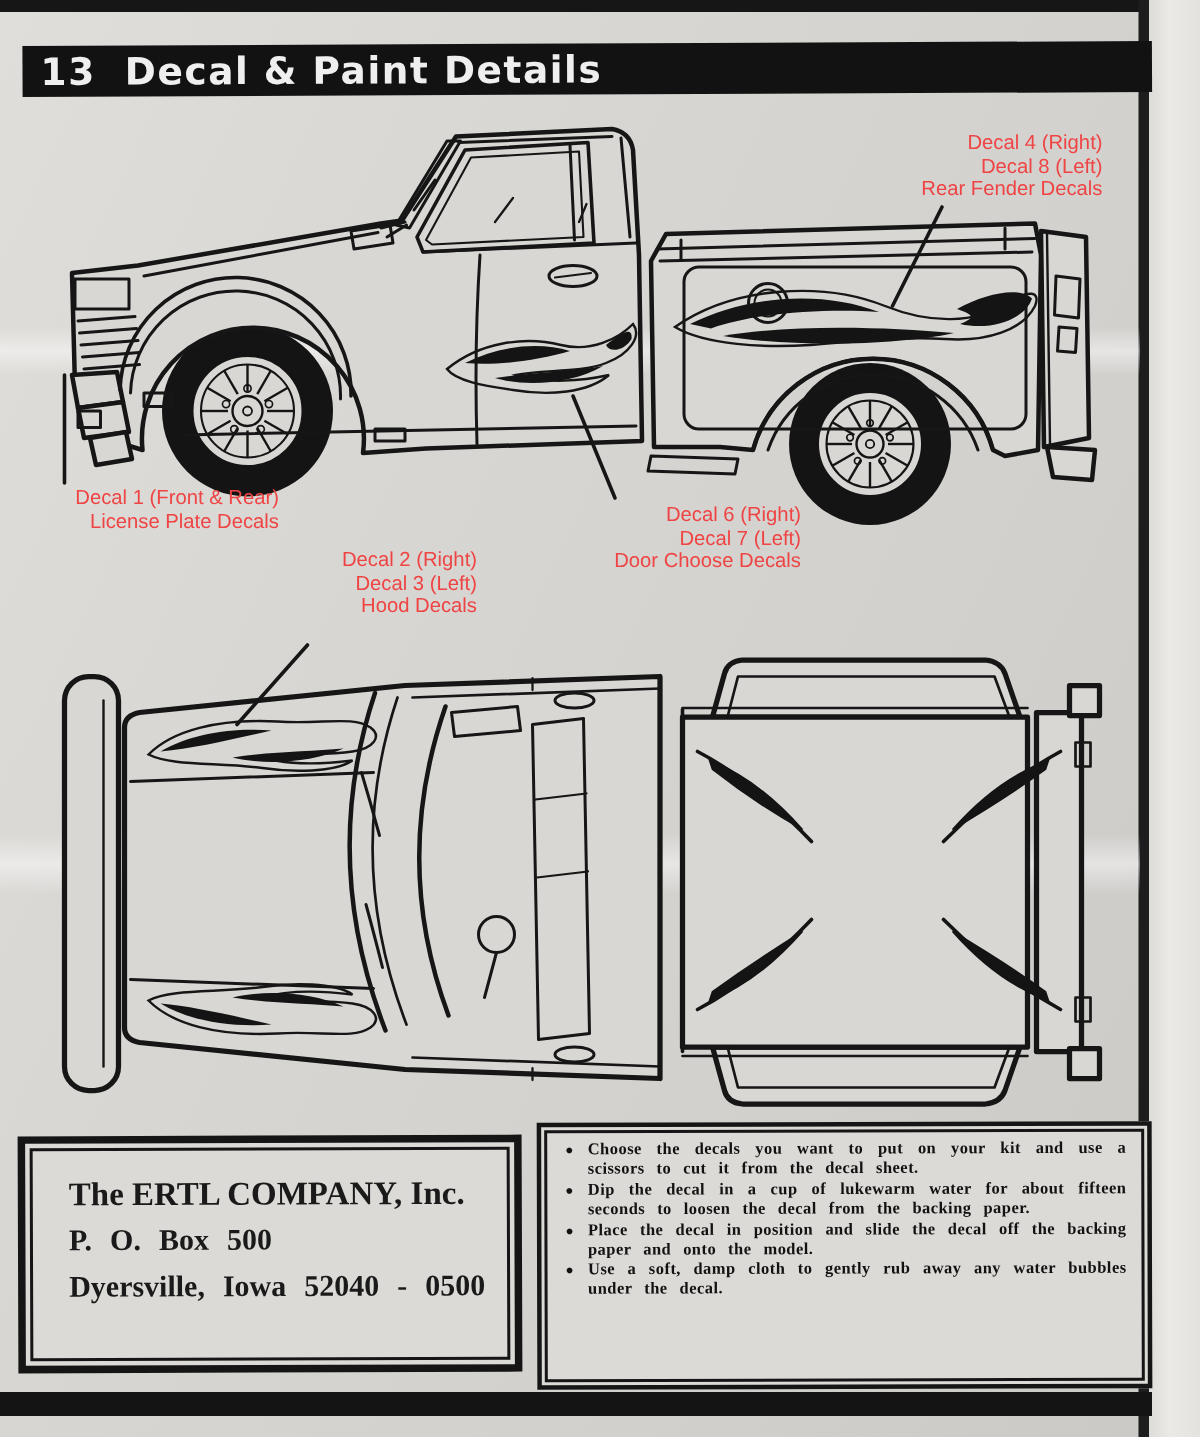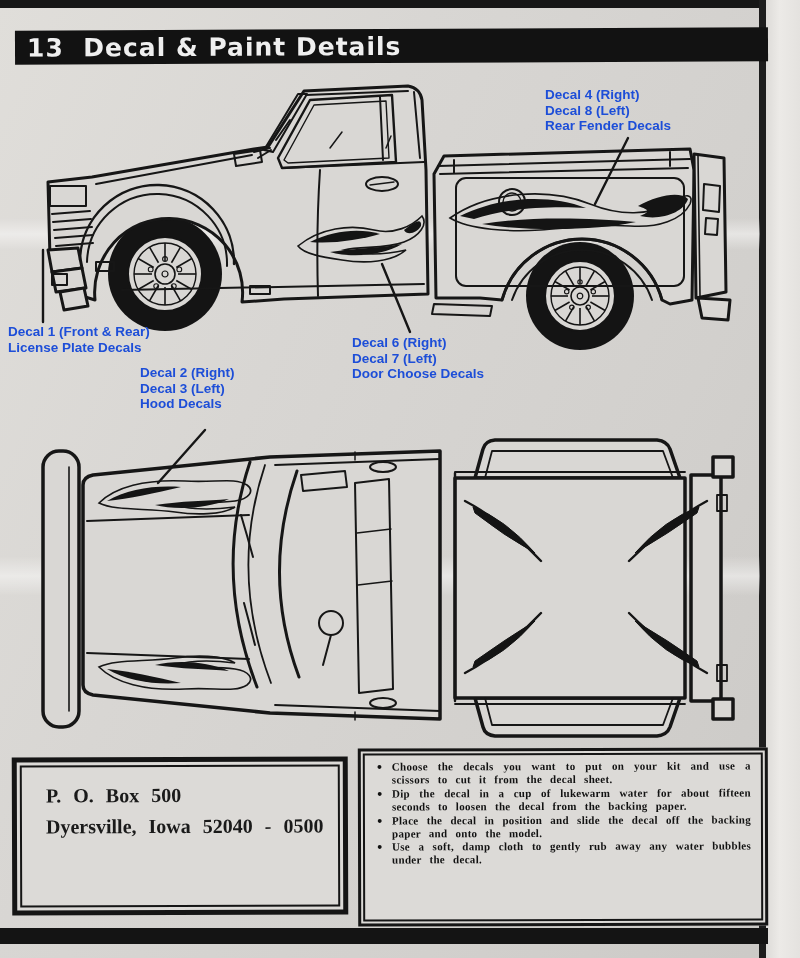--- a/index.html
+++ b/index.html
@@ -18,21 +18,21 @@
     background:linear-gradient(180deg,rgba(255,255,255,0) 0%,rgba(255,255,255,.45) 50%,rgba(255,255,255,0) 100%);}
   .crease.c1{top:218px;}
   .crease.c2{top:556px;height:40px;}
   .bottom-bar{left:0;top:928px;width:768px;height:16px;background:#141414;}
   
   .title-bar{left:15px;top:29px;width:753px;height:34px;background:#121212;
     display:flex;align-items:center;transform:rotate(-.25deg);}
   .title-bar span{color:#efefef;font-family:"DejaVu Sans",sans-serif;font-weight:700;
     font-size:25px;letter-spacing:1px;padding-left:12px;white-space:pre;}
   
-  .callout{font-weight:700;font-size:13.5px;line-height:15.5px;text-align:left;color:#1d4ed8;}
+  .callout{font-weight:400;font-size:13.5px;line-height:15.5px;text-align:right;color:#ef4444;}
   .lab-rf{left:545px;top:87px;width:190px;}
   .lab-lp{left:8px;top:324px;width:178px;}
   .lab-dp{left:352px;top:335px;width:182px;}
   .lab-hd{left:140px;top:365px;width:178px;}
   
   .company-box{left:12px;top:757px;width:336px;height:158px;border:5px solid #151515;
     background:#dcdad7;box-sizing:border-box;transform:rotate(-.2deg);}
   .company-inner{position:absolute;left:3px;top:3px;right:3px;bottom:3px;border:2px solid #151515;
     padding:13px 6px 0 24px;box-sizing:border-box;font-family:"Liberation Serif",serif;font-weight:700;}
   .company-inner .l1{font-size:22px;line-height:32px;}
@@ -292,20 +292,21 @@
   <div>Door Choose Decals</div>
 </div>
 <div class="abs callout lab-hd">
   <div>Decal 2 (Right)</div>
   <div>Decal 3 (Left)</div>
   <div>Hood Decals</div>
 </div>
 
 <div class="abs company-box">
   <div class="company-inner">
+    <div class="l1">The ERTL COMPANY, Inc.</div>
     <div class="ln">P. O. Box 500</div>
     <div class="ln">Dyersville, Iowa 52040 - 0500</div>
   </div>
 </div>
 
 <div class="abs decals-box">
   <div class="decals-inner">
     <ul class="decal-steps">
       <li>
         <span class="blt">●</span>

